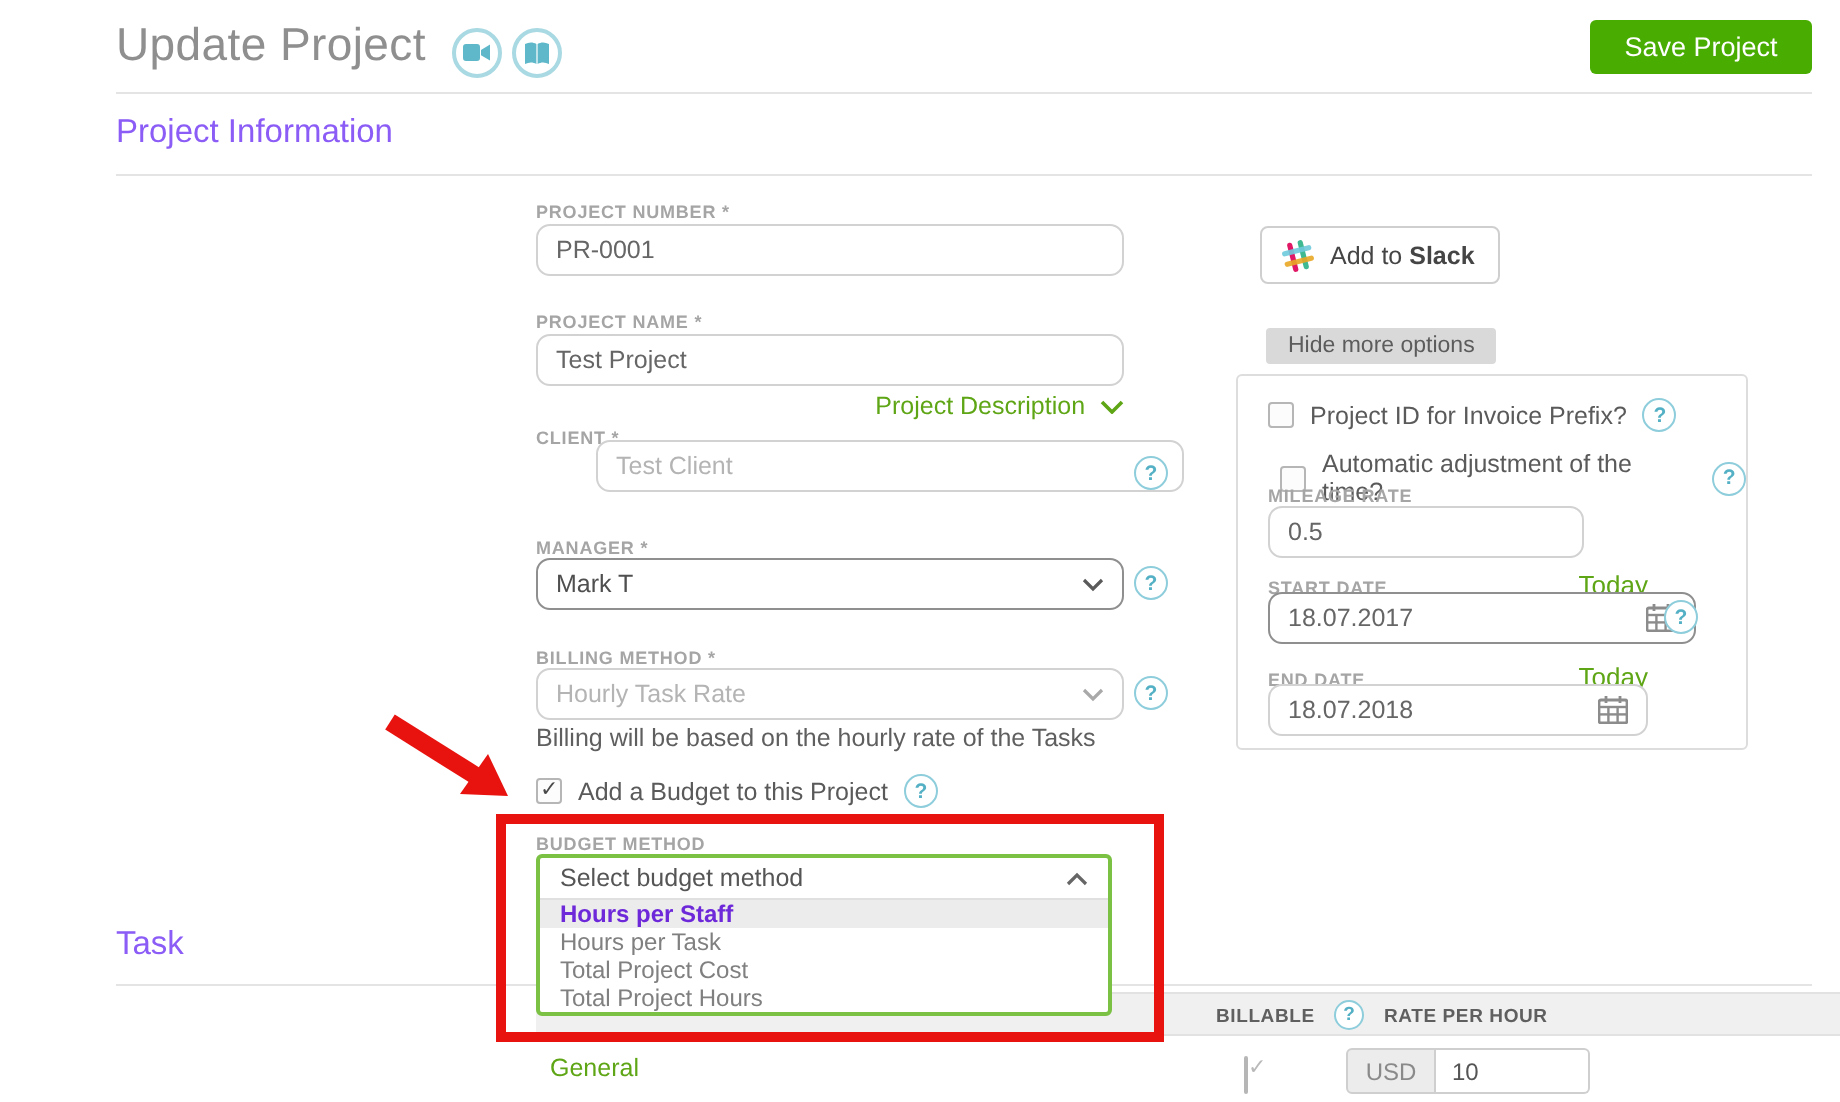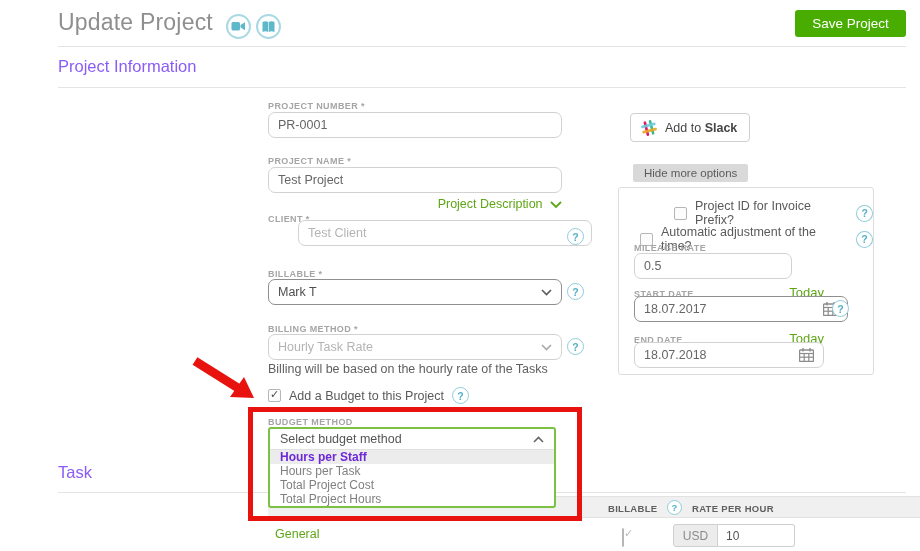--- a/index.html
+++ b/index.html
@@ -122,21 +122,21 @@
 
   <div class="abs flabel col-l" style="top:214px;">CLIENT *</div>
   <div class="abs select col-l" style="top:220px;margin-left:30px;">
     <span class="val ghost">Test Client</span>
     <svg width="11" height="7" viewBox="0 0 11 7">
       <polyline points="1,1 5.5,5.5 10,1" fill="none" stroke="#a9a9a9" stroke-width="1.6"></polyline>
     </svg>
   </div>
   <div class="abs help" style="left:567px; top:228px;"></div>
 
-  <div class="abs flabel col-l" style="top:269px;">BILLABLE *</div>
+  <div class="abs flabel col-l" style="top:269px;">MANAGER *</div>
   <div class="abs select col-l active-border" style="top:279px;">
     <span class="val" style="color:#4f4f4f;">Mark T</span>
     <svg width="11" height="7" viewBox="0 0 11 7">
       <polyline points="1,1 5.5,5.5 10,1" fill="none" stroke="#5a5a5a" stroke-width="1.6"></polyline>
     </svg>
   </div>
   <div class="abs help" style="left:567px; top:283px;"></div>
 
   <div class="abs flabel col-l" style="top:324px;">BILLING METHOD *</div>
   <div class="abs select col-l" style="top:334px;">
@@ -189,21 +189,21 @@
     </svg>
     <span>
       <span>Add to</span>
       <b>Slack</b>
     </span>
   </div>
 
   <button class="abs hide-opts">Hide more options</button>
 
   <div class="abs panel">
-    <div class="abs cb-row" style="left:15px; top:11px;margin-left:40px;">
+    <div class="abs cb-row" style="left:15px; top:11px;">
       <span class="cb"></span>
       <span>Project ID for Invoice Prefix?</span>
       <span class="help"></span>
     </div>
     <div class="abs cb-row" style="left:15px; top:37px;margin-left:6px;">
       <span class="cb"></span>
       <span>Automatic adjustment of the time?</span>
       <span class="help"></span>
     </div>
 

